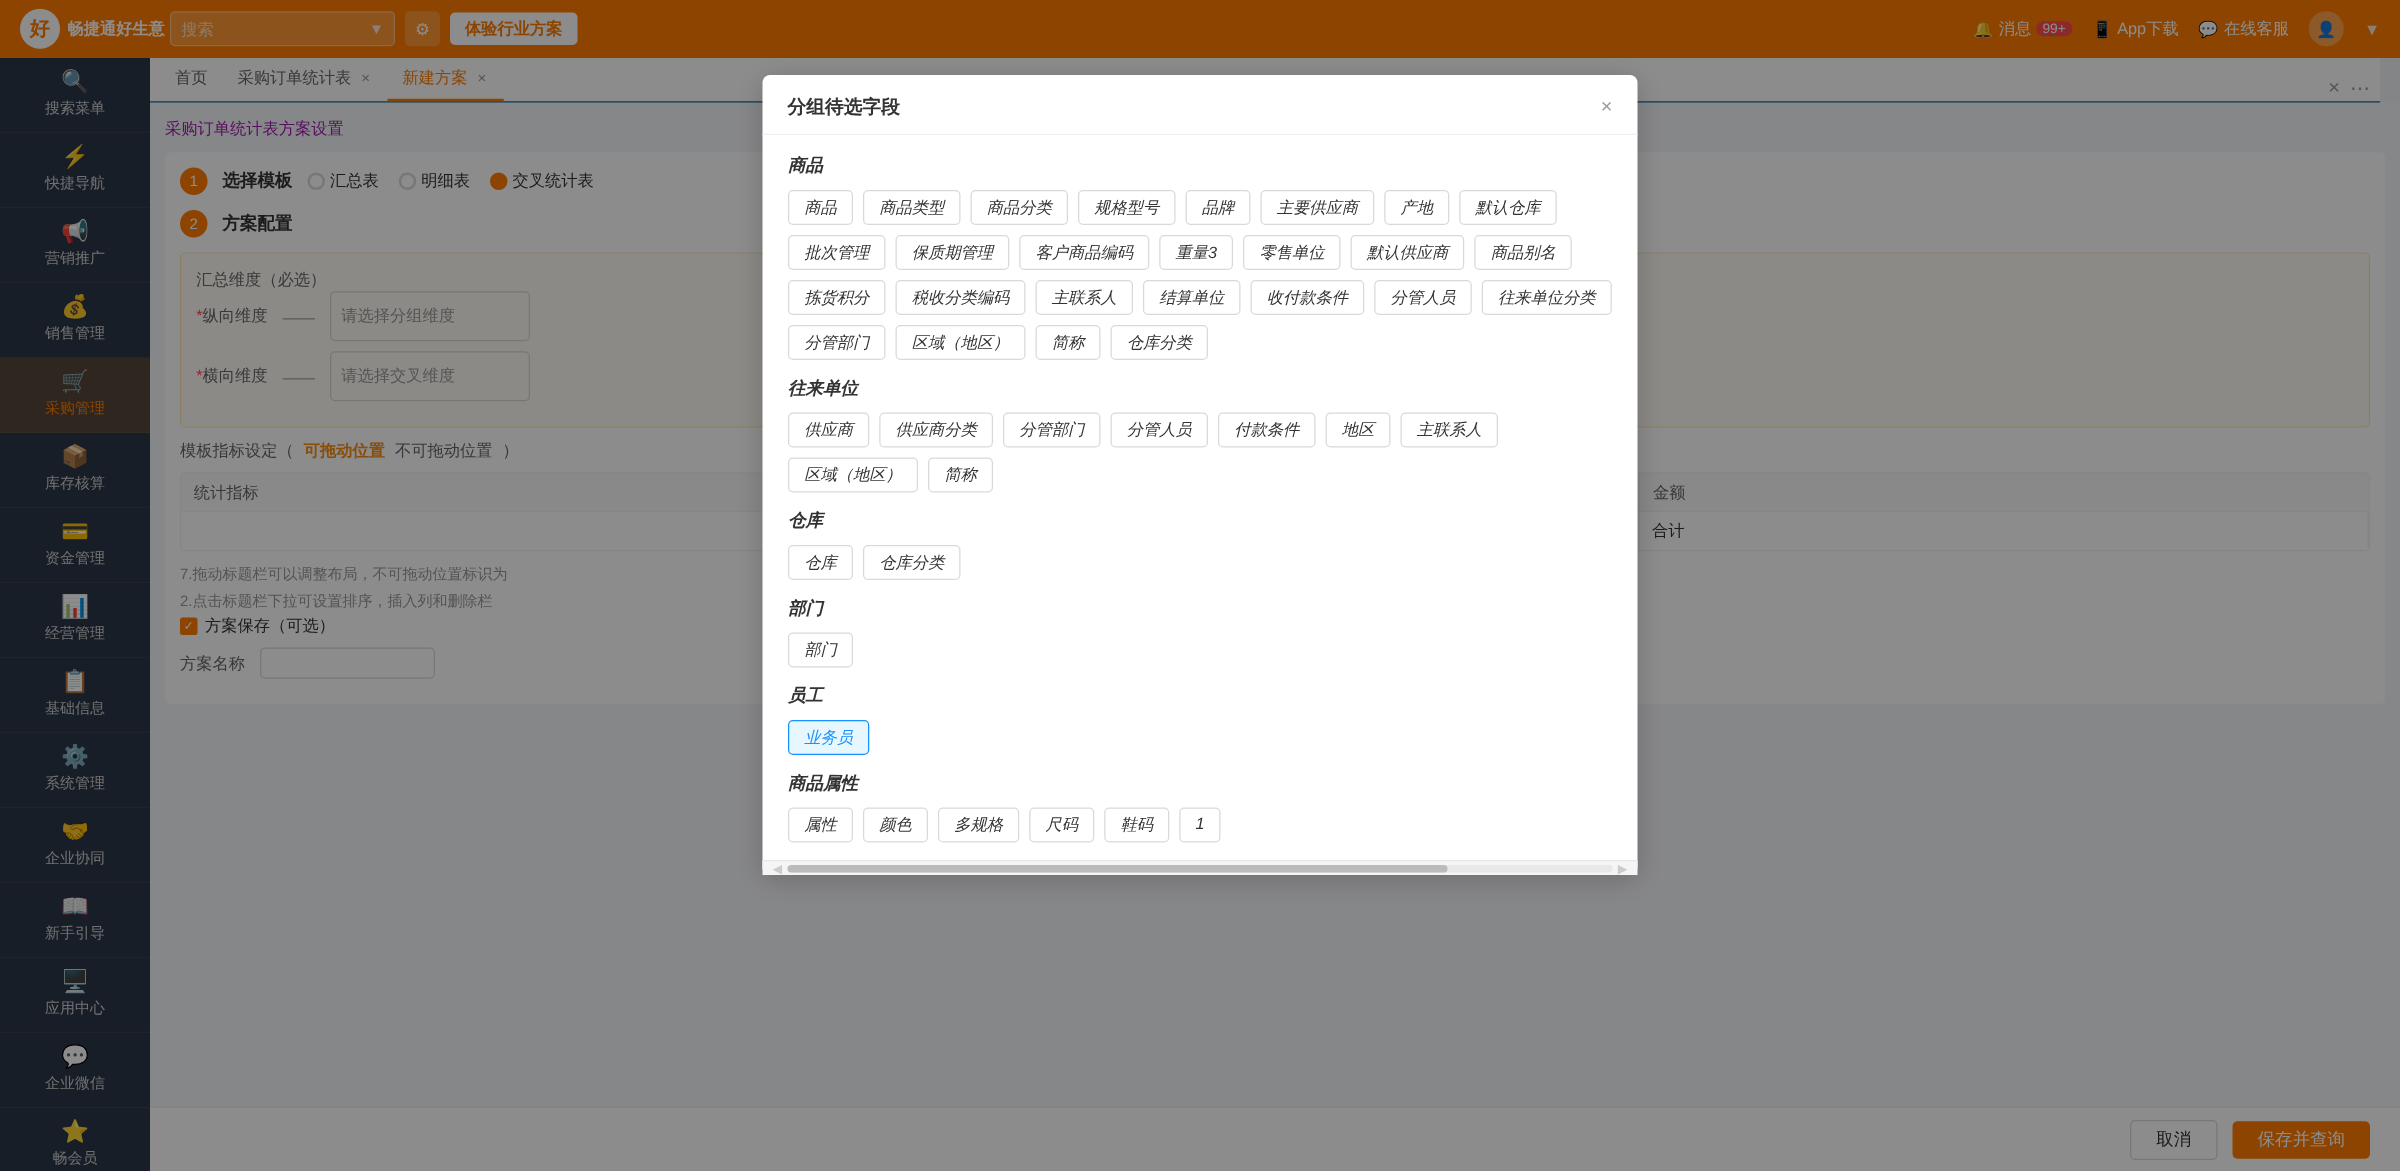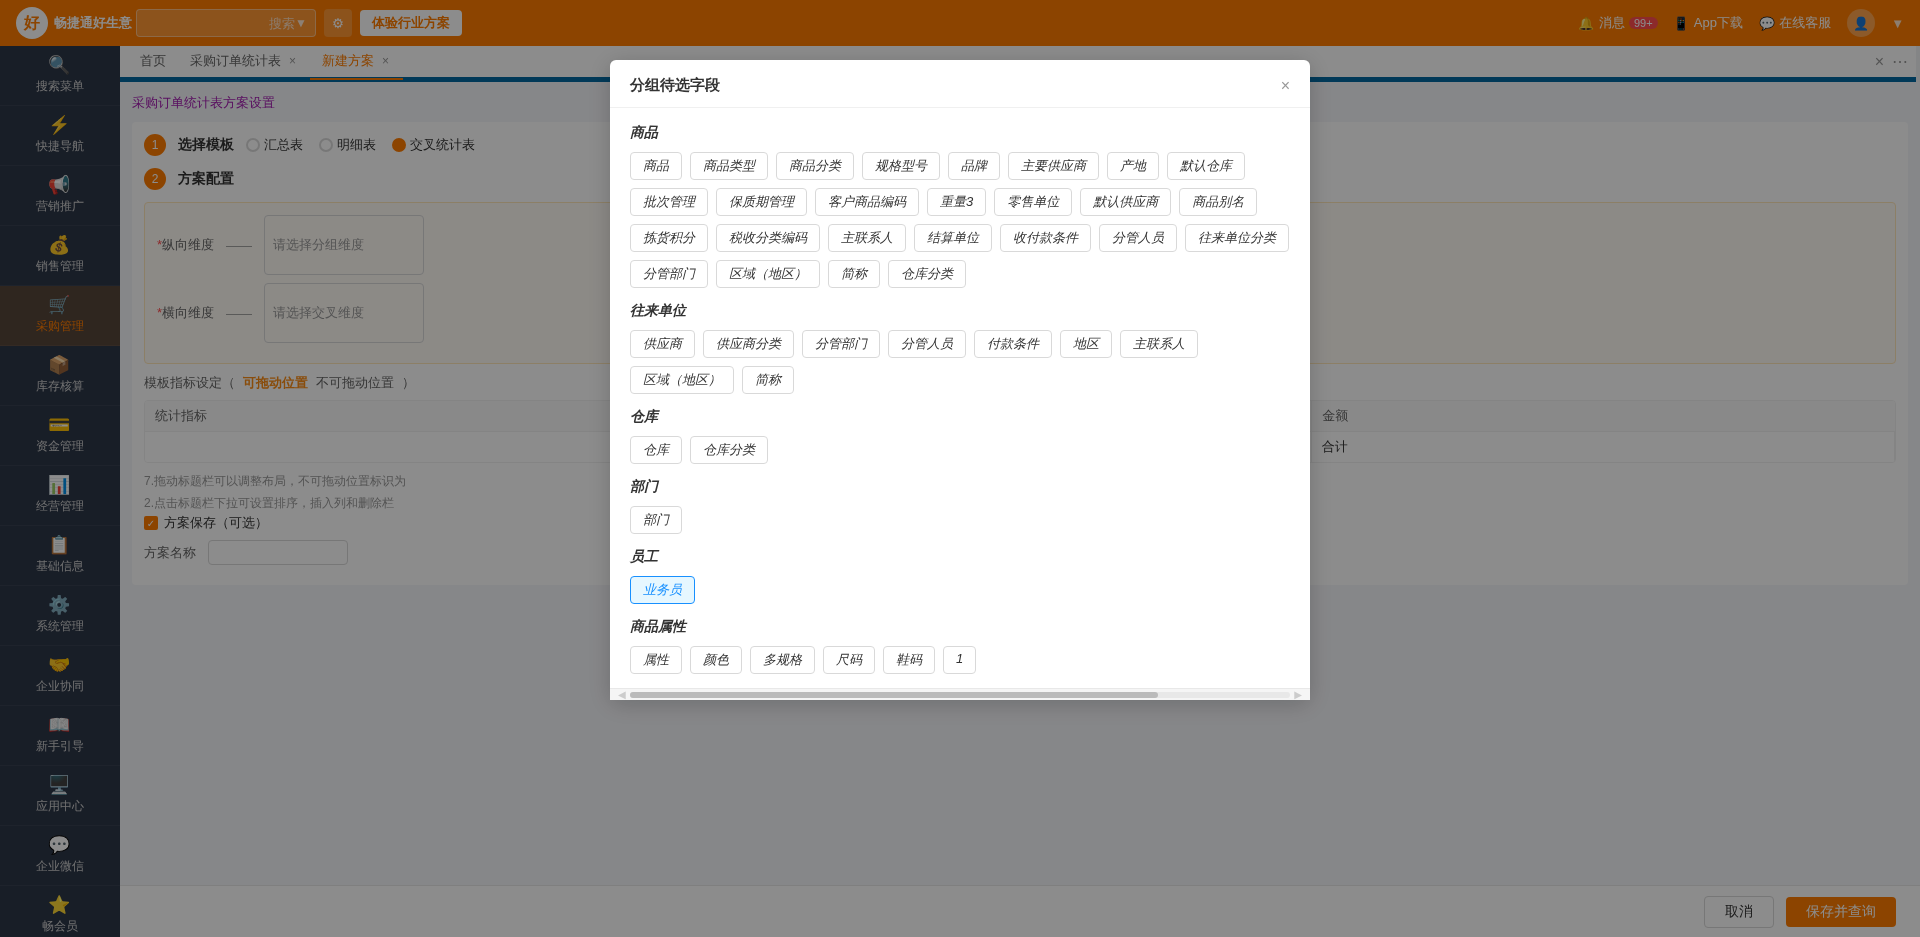--- a/index.html
+++ b/index.html
@@ -49,21 +49,20 @@
       display: flex;
       align-items: center;
     }
     .header-search input {
       background: transparent;
       border: none;
       outline: none;
       color: #404040;
       font-size: 13px;
       width: 100%;
-      text-align: right;
     }
     .header-search input::placeholder { color: rgba(255,255,255,0.7); }
     .dropdown-arrow { color: rgba(255,255,255,0.8); font-size: 12px; cursor: pointer; }
     .gear-btn {
       width: 28px; height: 28px;
       background: rgba(255,255,255,0.2);
       border: none;
       border-radius: 4px;
       color: white;
       cursor: pointer;
@@ -106,25 +105,25 @@
       background: rgba(255,255,255,0.3);
       border-radius: 50%;
       display: flex; align-items: center; justify-content: center;
     }
 
     
     .tab-bar {
       height: 36px;
       background: white;
       display: flex;
-      align-items: center;
+      align-items: flex-end;
       padding: 0 8px;
-      border-bottom: 5px solid #0369a1;
+      border-bottom: 1px solid #0369a1;
       position: fixed;
-      top: 46px; left: 120px; right: 4px;
+      top: 46px; left: 120px; right: 16px;
       z-index: 99;
     }
     .tab-item {
       height: 36px;
       display: flex;
       align-items: center;
       padding: 0 12px;
       font-size: 13px;
       cursor: pointer;
       color: #666;
@@ -319,21 +318,21 @@
     }
     .form-label {
       font-size: 13px;
       color: #666;
       white-space: nowrap;
     }
     .form-required { color: #ff4d4f; }
     .form-select {
       border: 1px solid #d9d9d9;
       border-radius: 4px;
-      padding: 20px 8px;
+      padding: 10px 8px;
       font-size: 13px;
       min-width: 160px;
       color: #999;
     }
     .toolbar-row {
       display: flex;
       align-items: center;
       gap: 8px;
       margin-bottom: 8px;
     }
@@ -575,20 +574,21 @@
           <span>交叉统计表</span>
         </label>
       </div>
     </div>
 
     <div class="step-row">
       <div class="step-badge">2</div>
       <span class="step-label">方案配置</span>
     </div>
     <div class="form-section">
+      <div class="form-label">汇总维度（必选）</div>
       <div class="form-row">
         <span class="form-label"><span class="form-required">*</span>纵向维度</span>
         <span style="color:#999">——</span>
         <div class="form-select">请选择分组维度</div>
       </div>
       <div class="form-row">
         <span class="form-label"><span class="form-required">*</span>横向维度</span>
         <span style="color:#999">——</span>
         <div class="form-select">请选择交叉维度</div>
       </div>

